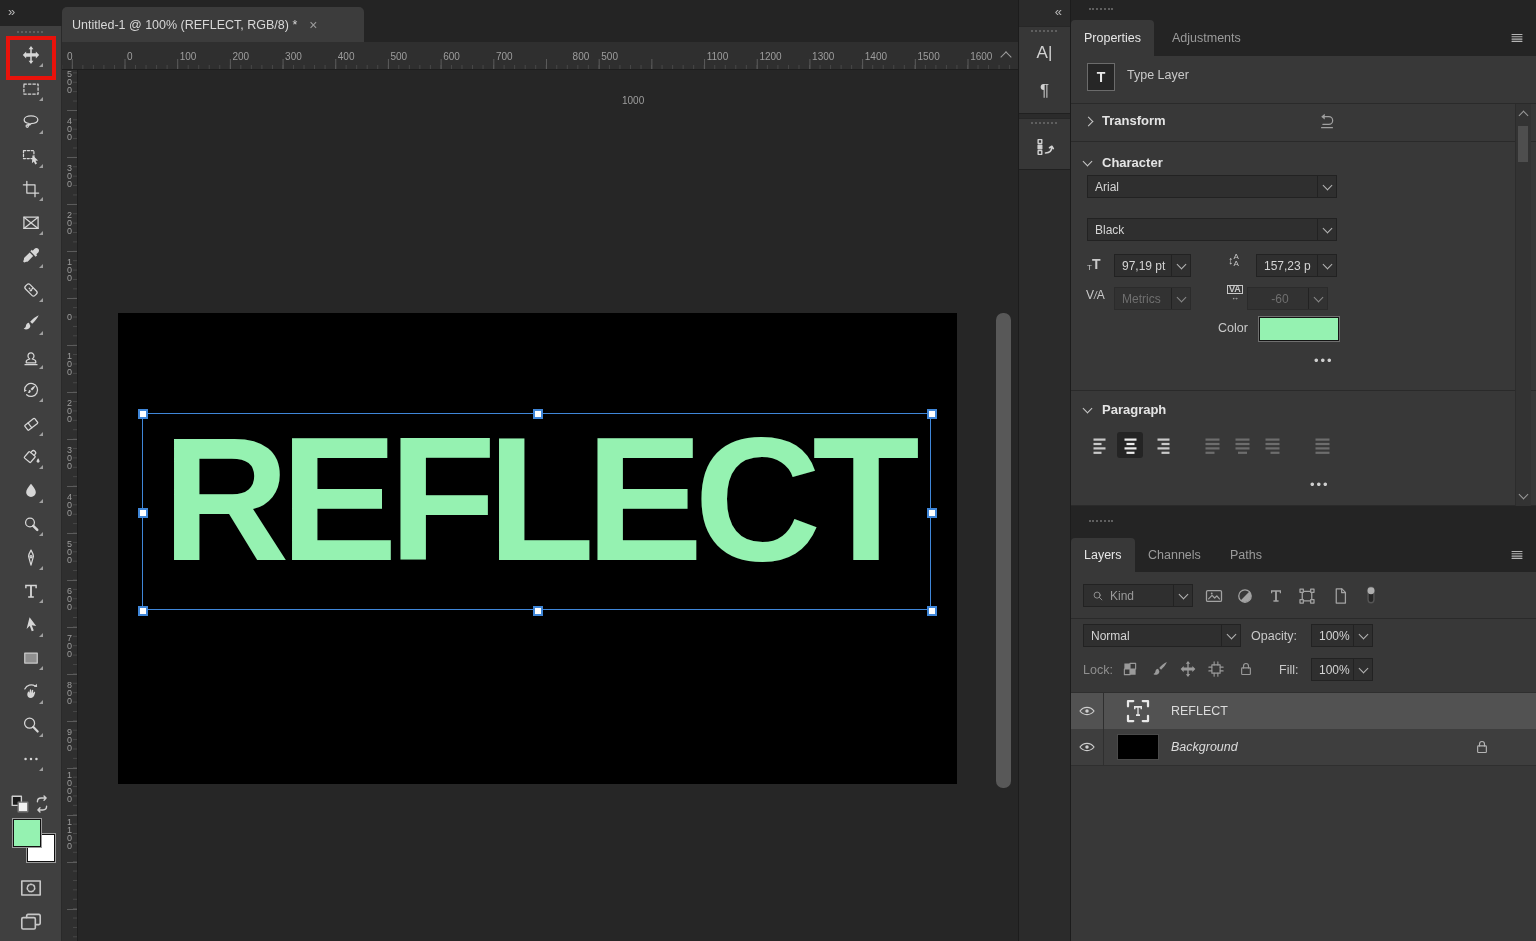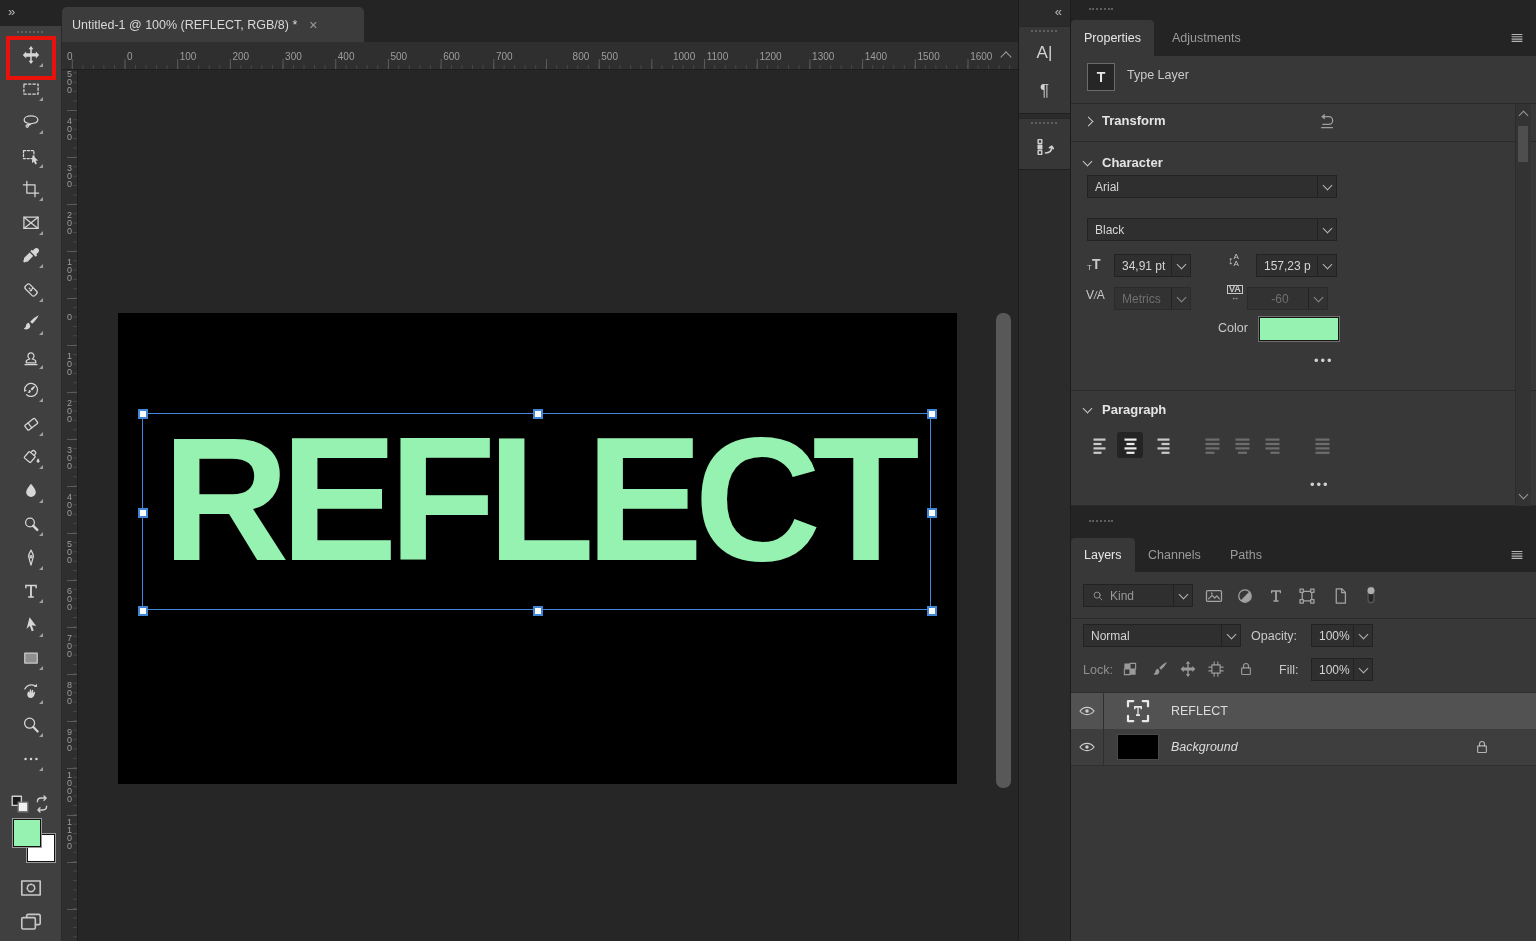--- a/index.html
+++ b/index.html
@@ -314,21 +314,21 @@
     <span class="hlab" style="left: 65px;">0</span>
         <span class="hlab" style="left: 117.7px;">100</span>
         <span class="hlab" style="left: 170.4px;">200</span>
         <span class="hlab" style="left: 223.1px;">300</span>
         <span class="hlab" style="left: 275.8px;">400</span>
         <span class="hlab" style="left: 328.5px;">500</span>
         <span class="hlab" style="left: 381.2px;">600</span>
         <span class="hlab" style="left: 433.9px;">700</span>
         <span class="hlab" style="left: 486.6px; margin-left: 24px;">800</span>
         <span class="hlab" style="left: 539.3px;">500</span>
-        <span class="hlab" style="left: 611px;">1000</span>
+        <span class="hlab" style="left: 560px; margin-top: 44px;">1000</span>
         <span class="hlab" style="left: 644.7px;">1100</span>
         <span class="hlab" style="left: 697.4px;">1200</span>
         <span class="hlab" style="left: 750.1px;">1300</span>
         <span class="hlab" style="left: 802.8px;">1400</span>
         <span class="hlab" style="left: 855.5px;">1500</span>
         <span class="hlab" style="left: 908.2px;">1600</span>
       </div>
     <div id="vruler">
         <span class="vlab" style="top: 0px;">5<br>0<br>0</span>
         <span class="vlab" style="top: 47px;">4<br>0<br>0</span>
@@ -429,21 +429,21 @@
         <span class="dd">
             <span class="chev down"></span>
           </span>
       </div>
 
       <div class="charico ico-tt" style="left:16px;top:200px;">
           <span class="sm">T</span>
           <span class="lg">T</span>
         </div>
       <div class="combo" style="left:43px;top:198px;width:77px;">
-        <span>34,91 pt</span>
+        <span>97,19 pt</span>
         <span class="dd">
             <span class="chev down"></span>
           </span>
       </div>
       <div class="charico" style="left:157px;top:197px;">↕<span class="colstack">
             <span>A</span>
             <span>A</span>
           </span></div>
       <div class="combo" style="left:185px;top:198px;width:81px;">
         <span>157,23 p</span>

